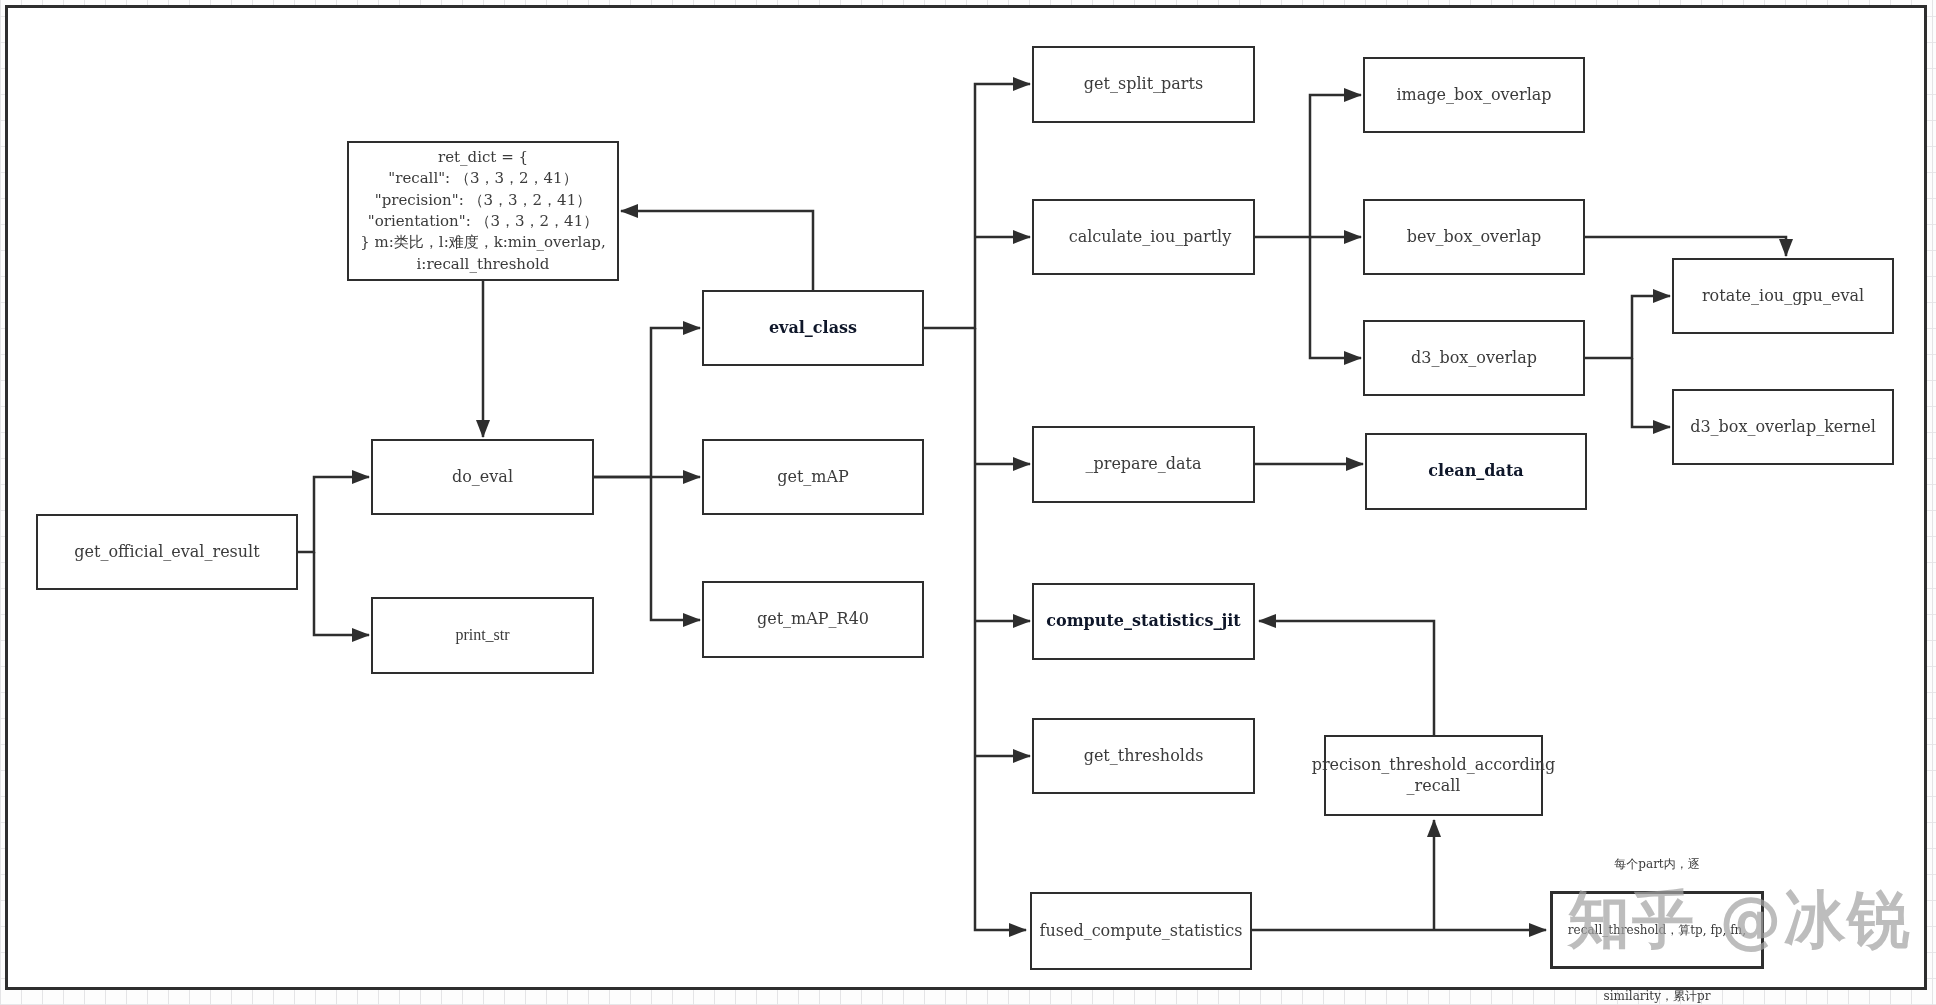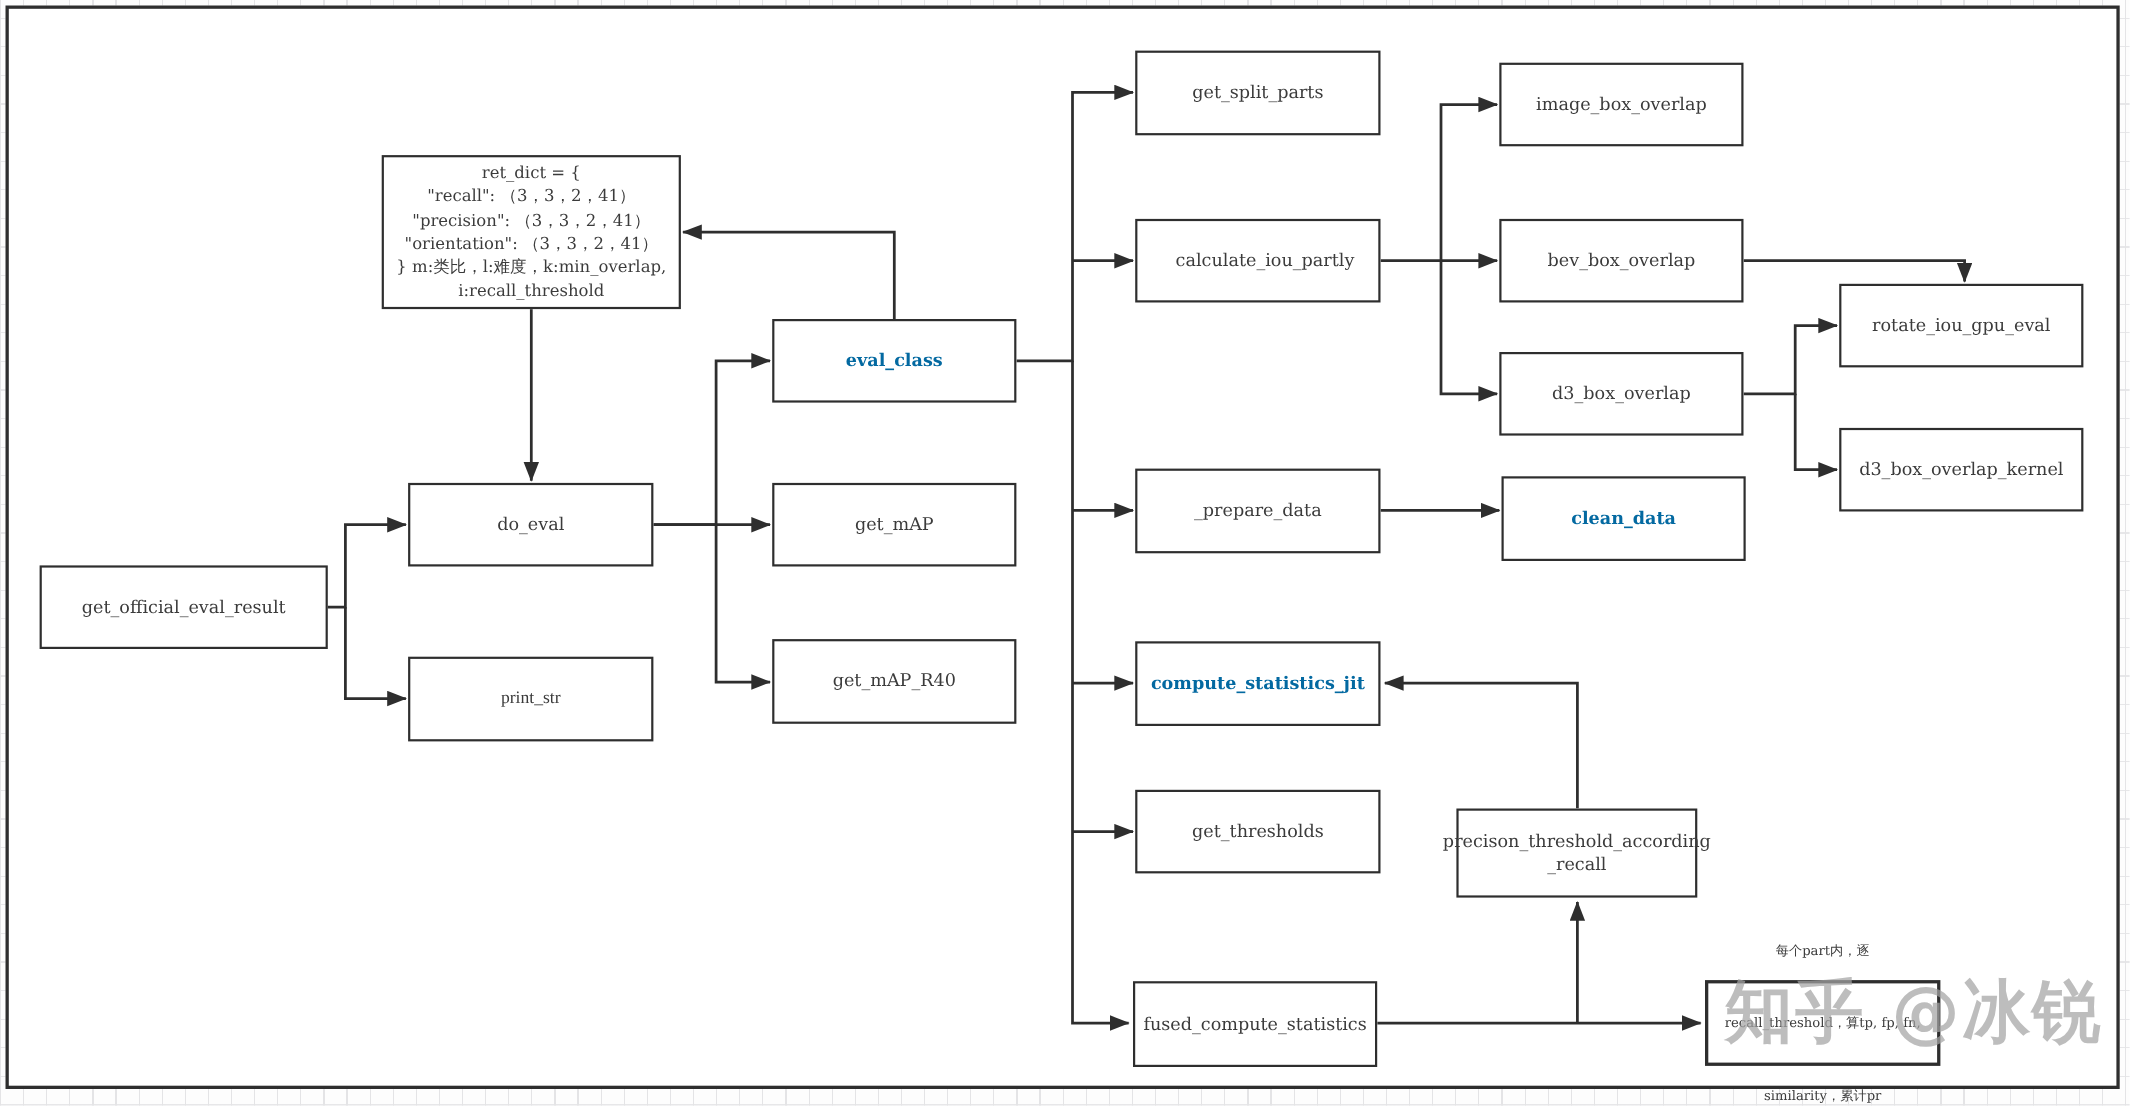--- a/index.html
+++ b/index.html
@@ -16,21 +16,21 @@
     position:absolute;left:5px;top:5px;width:1922px;height:985px;
     background:#ffffff;border:3px solid #2e2e2e;box-sizing:border-box;
   }
   svg.edges{position:absolute;left:0;top:0;width:1936px;height:1005px;}
   .node{
     position:absolute;box-sizing:border-box;
     border:2.5px solid #2e2e2e;background:#ffffff;
     display:flex;align-items:center;justify-content:center;flex-direction:column;
     font-size:16px;color:#3b3b3b;text-align:center;line-height:1.3;
   }
-  .node.bold{font-weight:bold;color:#0369a1;}
+  .node.bold{font-weight:bold;color:#0f172a;}
   .note{
     position:absolute;box-sizing:border-box;
     border:2.5px solid #2e2e2e;background:#ffffff;
     display:flex;align-items:center;justify-content:center;flex-direction:column;
     font-size:15px;color:#3b3b3b;text-align:center;line-height:1.42;
   }
   .note.small{font-size:12px;border-width:3px;line-height:1.5;gap:48px;}
   .watermark{
     position:absolute;left:1568px;top:878px;width:360px;
     font-size:62px;font-weight:bold;letter-spacing:2px;

